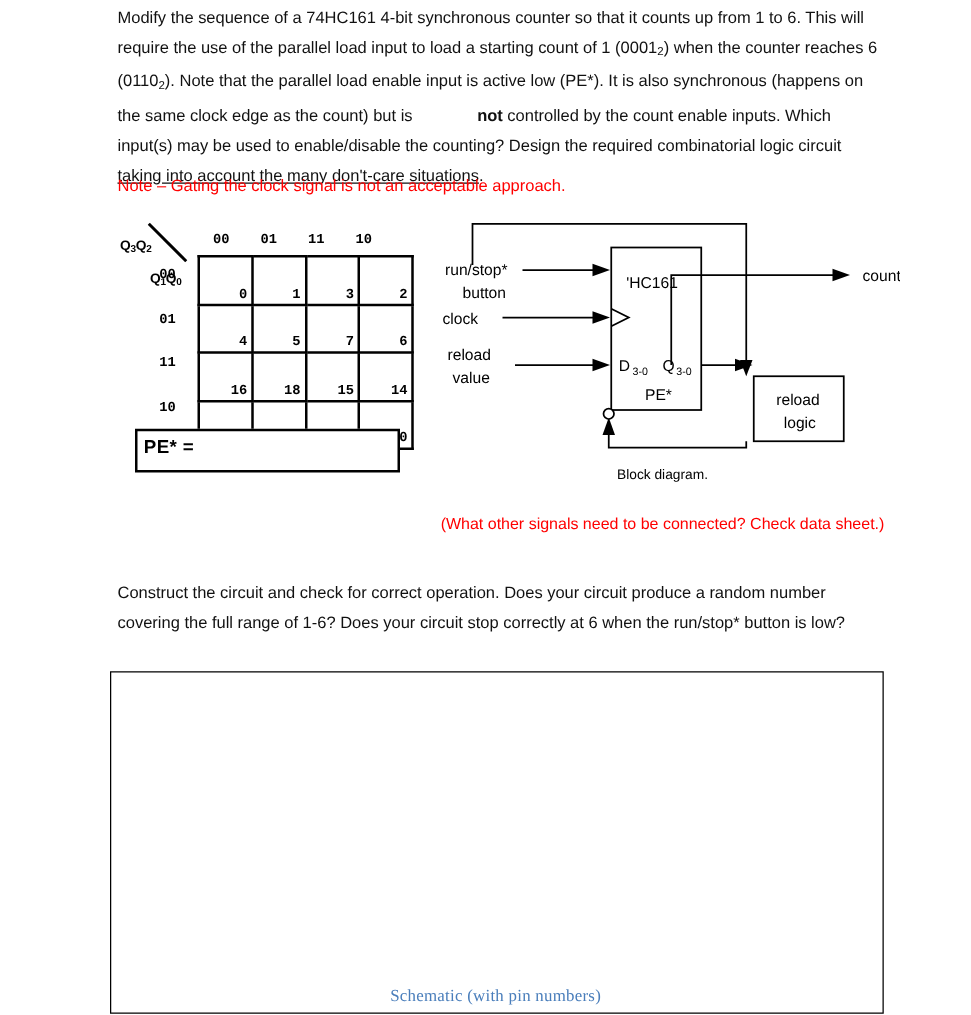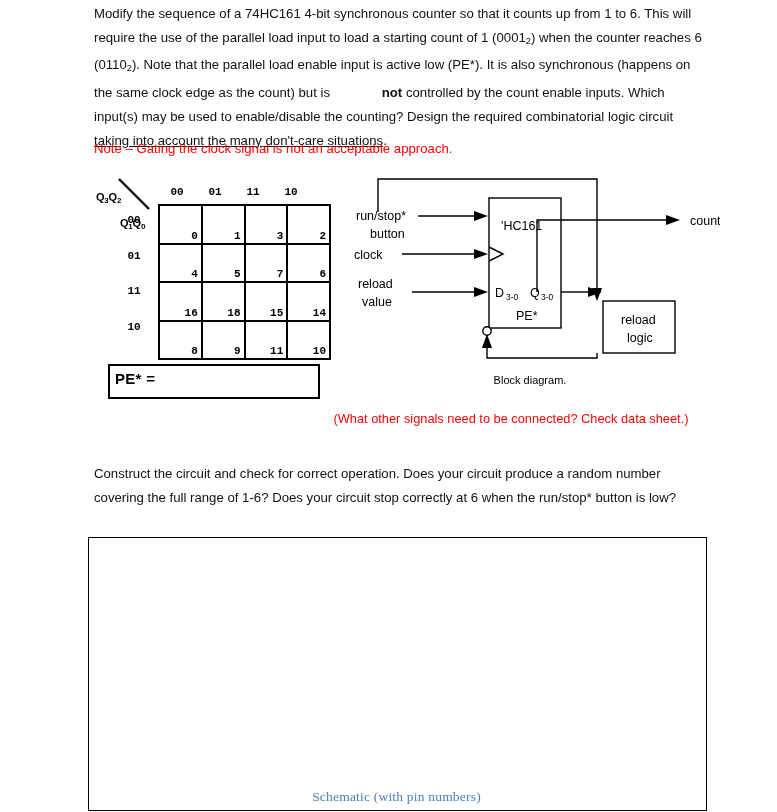--- a/index.html
+++ b/index.html
@@ -90,21 +90,21 @@
     font-size: 11px;
     font-weight: bold;
     font-family: "Liberation Mono", monospace;
     width: 36px;
     text-align: center;
   }
 
   
   #pe-answer-box {
     position: absolute;
-    left: 108px; top: 364px;
+    left: 108px; top: 343px;
     width: 208px; height: 31px;
     border: 2px solid #000000;
     background: #ffffff;
   }
   #pe-answer-label {
     position: absolute;
     left: 5px; top: 4px;
     font-size: 15px;
     font-weight: bold;
     letter-spacing: 0.3px;
@@ -118,21 +118,21 @@
 
   #block-diagram-caption {
     position: absolute;
     left: 340px; top: 374px;
     width: 380px;
     text-align: center;
     font-size: 11px;
   }
   #diagram-note-red {
     position: absolute;
-    left: 326px; top: 408px;
+    left: 345px; top: 408px;
     width: 370px;
     text-align: center;
     font-size: 12.8px;
     line-height: 21px;
     color: #ff0000;
   }
 
   
   #schematic-box {
     position: absolute;

